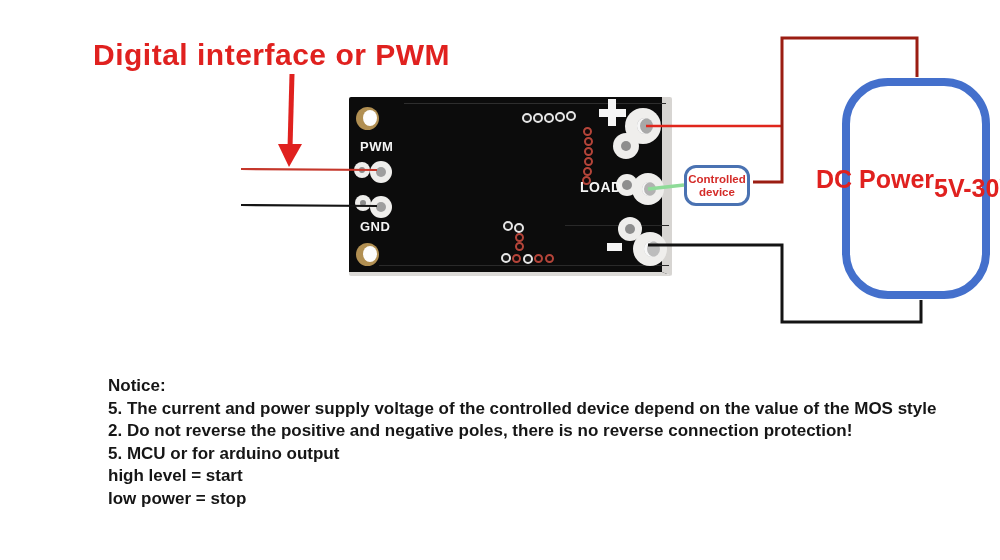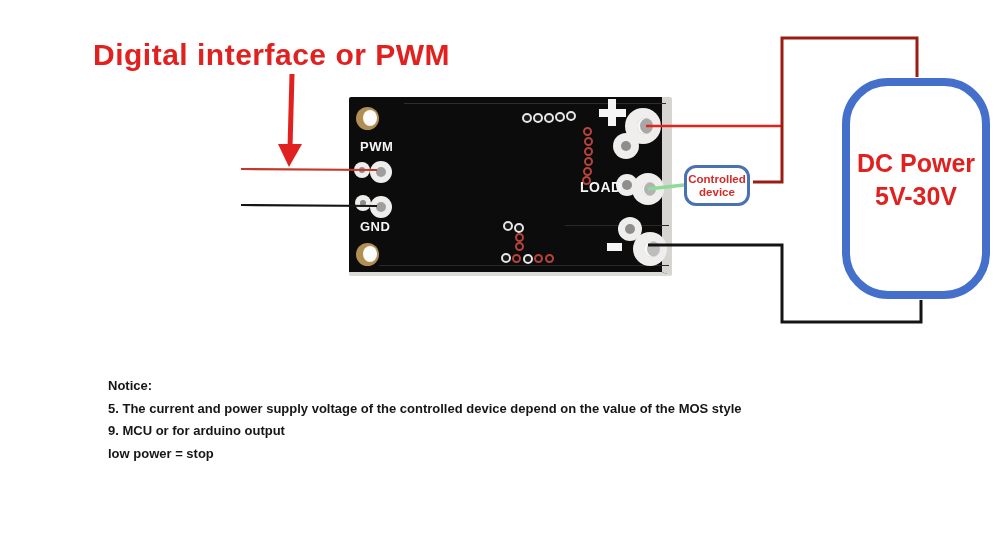--- a/index.html
+++ b/index.html
@@ -47,26 +47,26 @@
     left:684px;top:165px;width:66px;height:41px;box-sizing:border-box;
     border:3px solid var(--box-blue,#4a72b2);border-radius:12px;background:#fff;
     display:flex;flex-direction:column;align-items:center;justify-content:center;line-height:13px;
   }
   #cdev-box .t{font-size:11.5px;font-weight:bold;color:#d42b28;}
 
   
   #dc-box{
     left:842px;top:78px;width:148px;height:221px;box-sizing:border-box;
     border:8px solid var(--dc-blue,#4470cc);border-radius:46px;background:#fff;
-    display:flex;flex-direction:column;align-items:center;justify-content:center;
+    display:flex;align-items:center;justify-content:center;
   }
   #dc-box .t{font-size:25px;font-weight:bold;color:var(--red-text,#e0211f);line-height:33px;margin-top:-18px;white-space:nowrap;}
 
   
-  #notice{left:108px;top:375px;color:#161616;font-size:13px;font-weight:bold;line-height:22.6px;white-space:nowrap;}
+  #notice{left:108px;top:375px;color:#161616;font-size:17px;font-weight:bold;line-height:22.6px;white-space:nowrap;}
 
   #wires{position:absolute;left:0;top:0;width:1000px;height:560px;pointer-events:none;}
 </style>
 </head>
 <body>
 
 <div id="stage">
 
   <div class="abs" id="title">Digital interface or PWM</div>
 
@@ -157,21 +157,23 @@
   </div>
 
   <div class="abs" id="dc-box">
     <span class="t">DC Power</span>
     <span class="t" style="margin-top:0;">5V-30V</span>
   </div>
 
   <div class="abs" id="notice">
     <div>Notice:</div>
     <div>5. The current and power supply voltage of the controlled device depend on the value of the MOS style</div>
-    <div>9. MCU or for arduino output</div>
+    <div>2. Do not reverse the positive and negative poles, there is no reverse connection protection!</div>
+    <div>5. MCU or for arduino output</div>
+    <div>high level = start</div>
     <div>low power = stop</div>
   </div>
 
   <svg id="wires" viewBox="0 0 1000 560" xmlns="http://www.w3.org/2000/svg">
 
     <line x1="292" y1="74" x2="290" y2="148" style="stroke:var(--red-text,#e0211f);" stroke-width="5"></line>
     <polygon points="278,144 302,144 289,167" style="fill:var(--red-text,#e0211f);"></polygon>
 
     <polyline points="241,169 377,170" fill="none" style="stroke:var(--wire-red,#c5372b);" stroke-width="2.2"></polyline>
 

